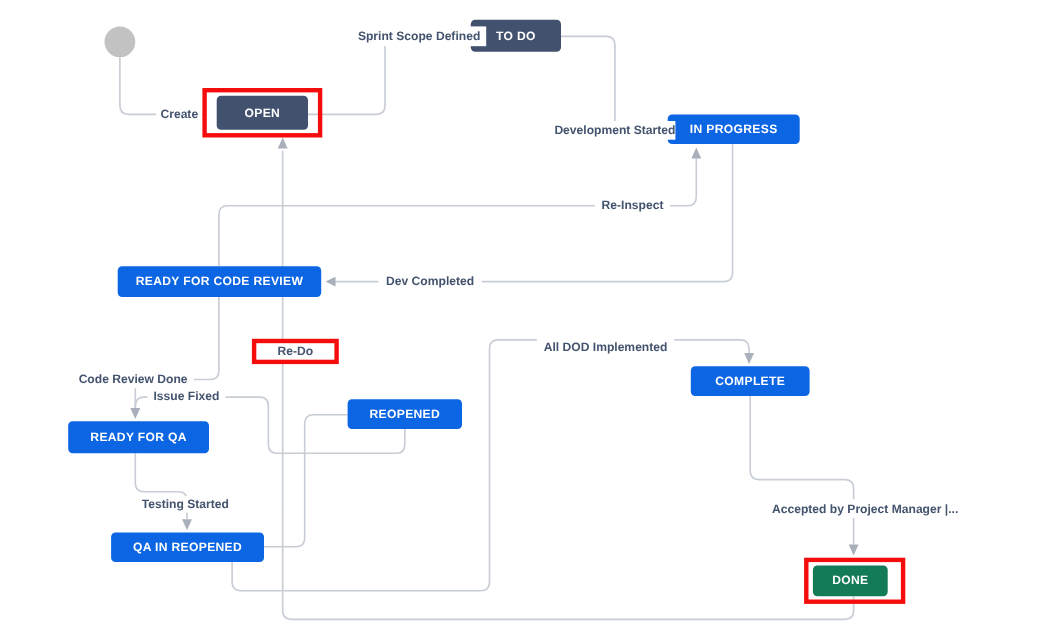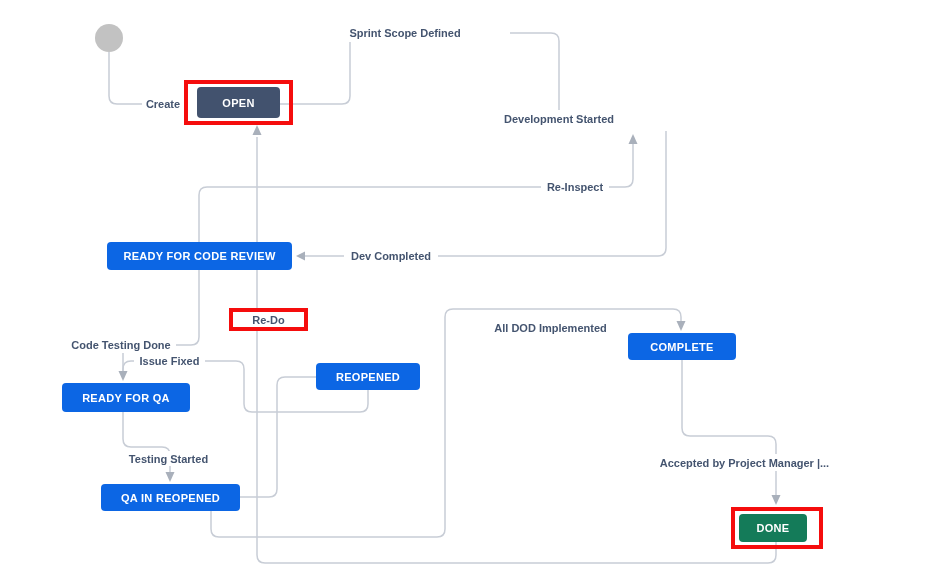--- a/index.html
+++ b/index.html
@@ -38,31 +38,31 @@
   #nd-rfq{left:62px;top:383px;width:128px;height:29px;}
   #nd-reopened{left:316px;top:363px;width:104px;height:27px;}
   #nd-qaip{left:101px;top:484px;width:139px;height:27px;}
   #nd-complete{left:628px;top:333px;width:108px;height:27px;}
   #nd-done{left:739px;top:514px;width:68px;height:28px;}
   #hl-open{left:184px;top:80px;width:109px;height:45px;}
   #hl-done{left:731px;top:507px;width:92px;height:42px;}
 
   
   #tl-create{left:142px;top:96px;width:42px;height:16px;}
-  #tl-sprint{left:320px;top:24px;width:122px;height:18px;margin-left:24px;}
+  #tl-sprint{left:320px;top:24px;width:122px;height:18px;}
   #tl-devstarted{left:504px;top:110px;width:110px;height:17px;text-align:right;}
   #tl-reinspect{left:541px;top:179px;width:68px;height:16px;}
   #tl-devcompleted{left:344px;top:248px;width:94px;height:16px;}
   #tl-redo{left:218px;top:308px;width:79px;height:23px;margin-left:11px;}
   #tl-codereview{left:66px;top:337px;width:110px;height:16px;}
   #tl-issuefixed{left:134px;top:353px;width:71px;height:16px;}
   #tl-notalldod{left:202px;top:370px;width:144px;height:19px;}
   #tl-testing{left:123px;top:451px;width:91px;height:15px;}
-  #tl-alldod{left:488px;top:320px;width:125px;height:15px;}
-  #tl-accepted{left:652px;top:454px;width:185px;height:17px;}
+  #tl-alldod{left:488px;top:308px;width:125px;height:15px;}
+  #tl-accepted{left:694px;top:454px;width:185px;height:17px;}
 
   .connector{fill:none;stroke:#C8CDD6;stroke-width:1.5;}
   .arrow{fill:#A9B0BB;stroke:none;}
 </style>
 </head>
 <body>
 
 <div class="canvas">
 
   <svg class="layer-svg" width="946" height="585" viewBox="0 0 946 585">
@@ -85,33 +85,35 @@
     <polygon class="arrow" points="296,256 305,251.5 305,260.5"></polygon>
     <polygon class="arrow" points="123,381 118.5,371 127.5,371"></polygon>
     <polygon class="arrow" points="170,482 165.5,472 174.5,472"></polygon>
     <polygon class="arrow" points="681,331 676.5,321 685.5,321"></polygon>
     <polygon class="arrow" points="776,505 771.5,495 780.5,495"></polygon>
   </svg>
 
   <div class="startnode" id="nd-start"></div>
 
   <div class="node navy" id="nd-open">OPEN</div>
+  <div class="node navy" id="nd-todo">TO DO</div>
+  <div class="node blue" id="nd-inprogress">IN PROGRESS</div>
   <div class="node blue" id="nd-rfcr">READY FOR CODE REVIEW</div>
   <div class="node blue" id="nd-rfq">READY FOR QA</div>
   <div class="node blue" id="nd-reopened">REOPENED</div>
   <div class="node blue" id="nd-qaip">QA IN REOPENED</div>
   <div class="node blue" id="nd-complete">COMPLETE</div>
   <div class="node green" id="nd-done">DONE</div>
 
   <div class="tlabel" id="tl-create">Create</div>
   <div class="tlabel" id="tl-sprint">Sprint Scope Defined</div>
   <div class="tlabel" id="tl-devstarted">Development Started</div>
   <div class="tlabel" id="tl-devcompleted">Dev Completed</div>
   <div class="tlabel" id="tl-reinspect">Re-Inspect</div>
-  <div class="tlabel" id="tl-codereview">Code Testing Done</div>
+  <div class="tlabel" id="tl-codereview">Code Review Done</div>
   <div class="tlabel" id="tl-issuefixed">Issue Fixed</div>
   <div class="tlabel" id="tl-testing">Testing Started</div>
   <div class="tlabel" id="tl-alldod">All DOD Implemented</div>
   <div class="tlabel" id="tl-accepted">Accepted by Project Manager |...</div>
   <div class="tlabel redbox" id="tl-redo">Re-Do</div>
 
   <div class="hlbox" id="hl-open"></div>
   <div class="hlbox" id="hl-done"></div>
 
 </div>

